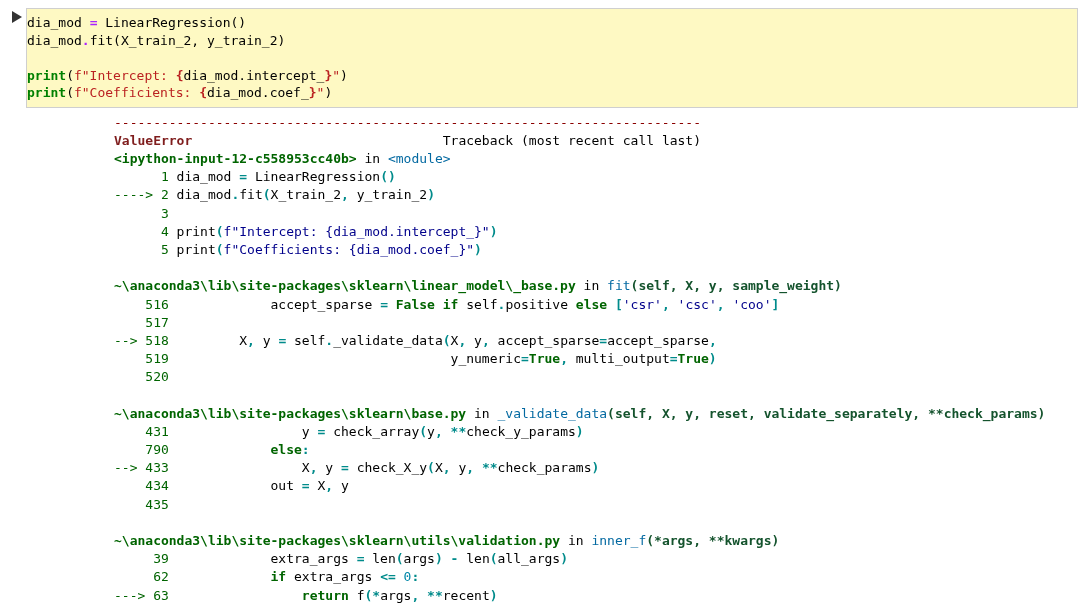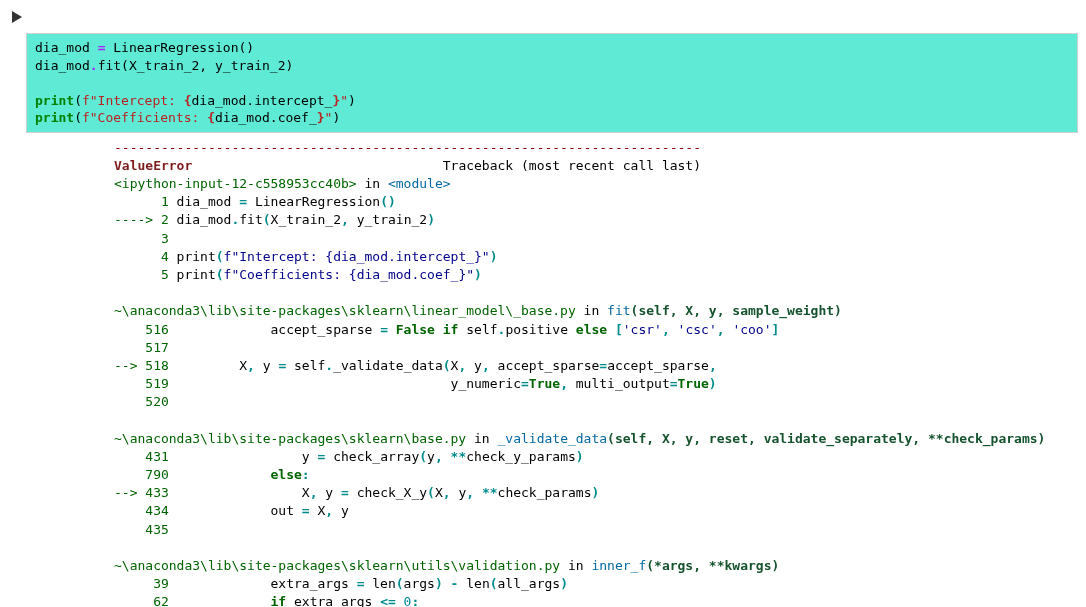--- a/index.html
+++ b/index.html
@@ -25,28 +25,27 @@
   .run-col {
     width: 18px;
     flex-shrink: 0;
     padding-top: 3px;
     text-align: center;
   }
   .run-icon svg { width: 10px; height: 12px; }
   .code-box {
     flex: 1;
     border: 1px solid #cfcfcf;
-    background: #5eead4;
-    padding: 5px 8px;
+    background: #fef9c3;
+    padding: 5px 0;
     font-family: "Menlo","Consolas","DejaVu Sans Mono",monospace;
     font-size: 13px;
     line-height: 1.35;
     white-space: pre;
     overflow-x: auto;
-    margin-top: 25px;
   }
   .output-row { display: flex; margin-top: 6px; }
   .output-spacer { width: 106px; flex-shrink: 0; }
   .output-body {
     flex: 1;
     font-family: "Menlo","Consolas","DejaVu Sans Mono",monospace;
     font-size: 13px;
     line-height: 1.4;
     white-space: pre;
     overflow-x: auto;
@@ -54,21 +53,21 @@
   .c-op    { color: #AA22FF; font-weight: bold; }
   .c-key   { color: #008000; font-weight: bold; }
   .c-fstr  { color: #BA2121; }
   .c-brace { color: #BA2121; font-weight: bold; }
   .c-inner { color: #000; }
 
   
   .t-red    { color: #8B0000; }
   .t-redb   { color: #7f1d1d; font-weight: bold; }
   .t-green  { color: #006400; }
-  .t-greenb { color: #006400; font-weight: normal; text-align: right; }
+  .t-greenb { color: #006400; font-weight: bold; text-align: right; }
   .t-teal   { color: #008B8B; font-weight: bold; }
   .t-cyan   { color: #0369a1; }
   .t-lcyan  { color: #0087A8; }
   .t-blue   { color: #14532d; font-weight: bold; }
   .t-str    { color: #00008B; }
   .t-kw     { color: #006400; font-weight: bold; text-align: right; }
 </style>
 </head>
 <body>
 

